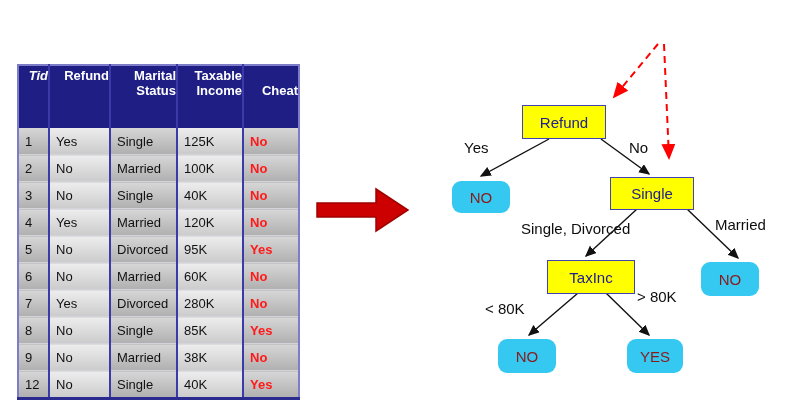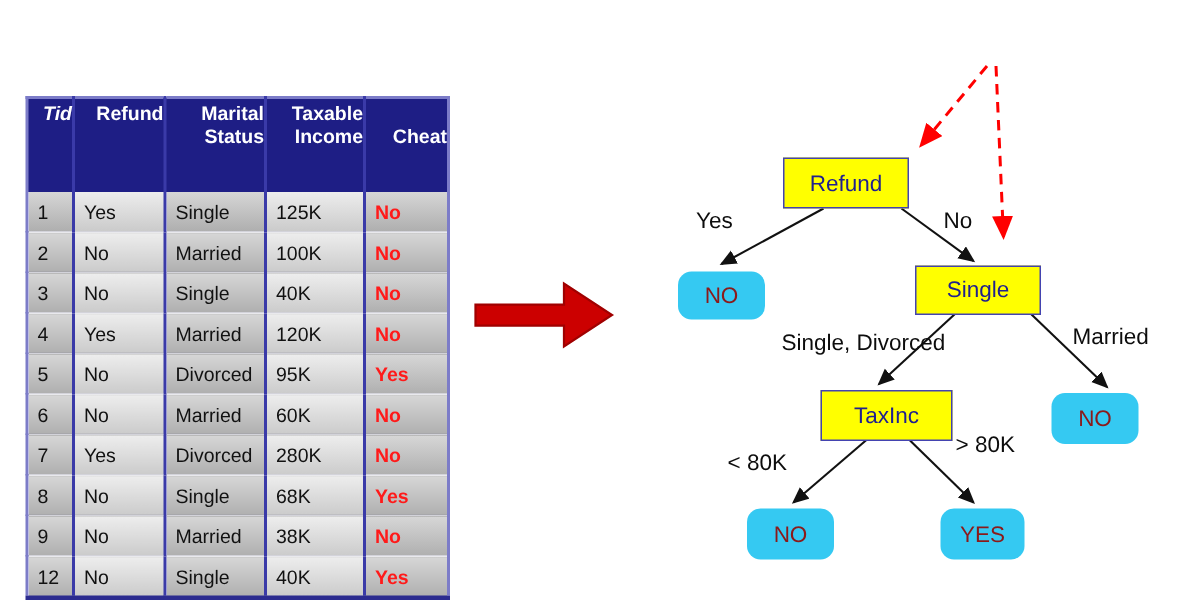--- a/index.html
+++ b/index.html
@@ -153,21 +153,21 @@
           <td class="c0">7</td>
           <td class="c1">Yes</td>
           <td class="c2">Divorced</td>
           <td class="c3">280K</td>
           <td class="c4 cheat">No</td>
         </tr>
         <tr>
           <td class="c0">8</td>
           <td class="c1">No</td>
           <td class="c2">Single</td>
-          <td class="c3">68K</td>
+          <td class="c3">85K</td>
           <td class="c4 cheat">Yes</td>
         </tr>
         <tr>
           <td class="c0">9</td>
           <td class="c1">No</td>
           <td class="c2">Married</td>
           <td class="c3">38K</td>
           <td class="c4 cheat">No</td>
         </tr>
         <tr>

